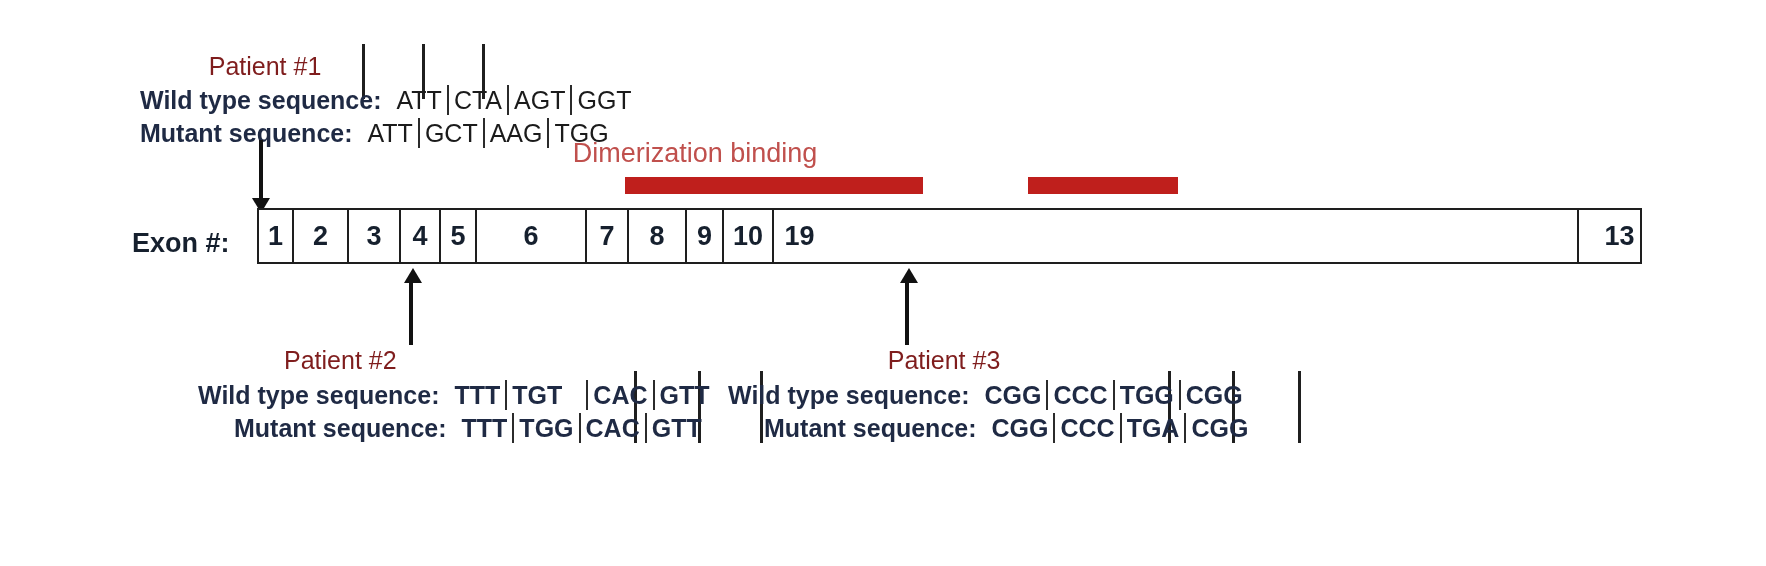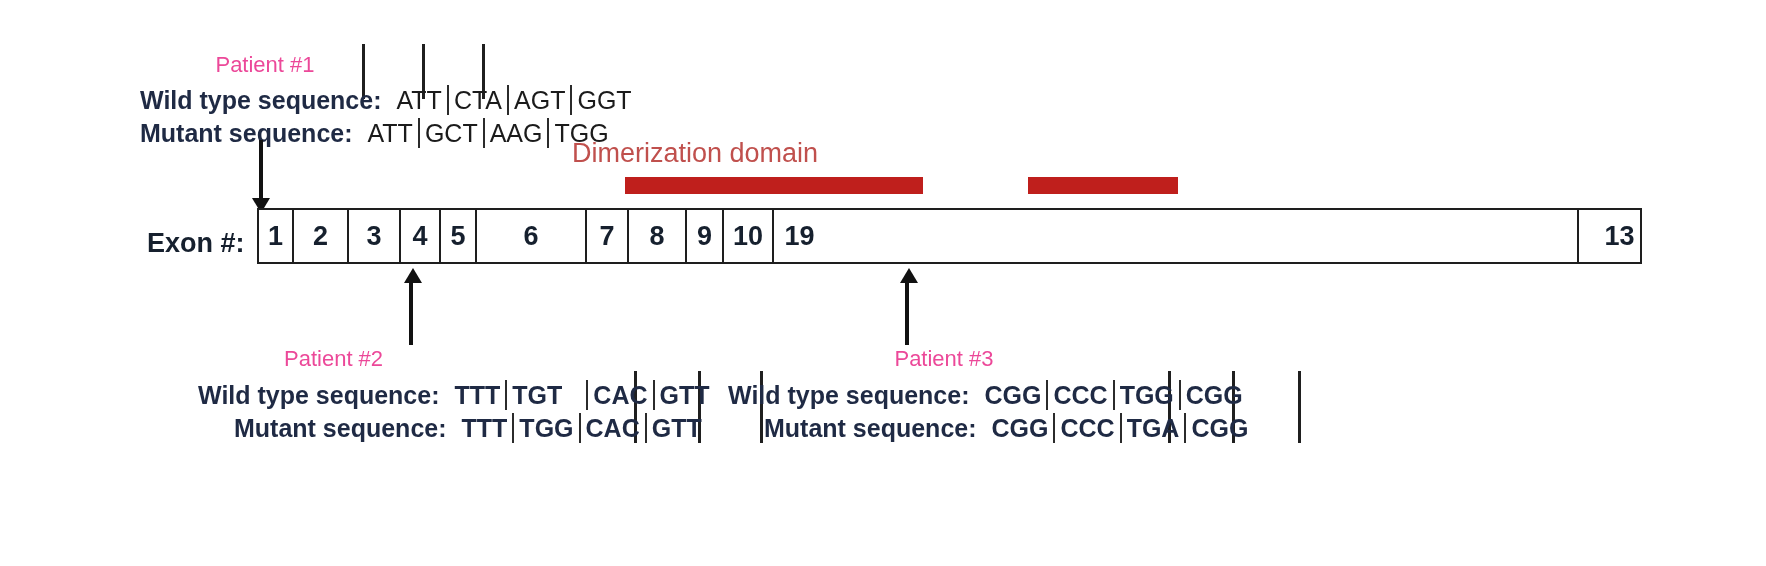--- a/index.html
+++ b/index.html
@@ -11,23 +11,23 @@
     position:relative;
     overflow:hidden;
   }
   #stage{position:absolute;left:0;top:0;width:1766px;height:566px;}
 
   
   .abs{position:absolute;}
 
   
   .patient-title{
-    font-size:22px;
+    font-size:25px;
     font-weight:400;
-    color:#ec4899;
+    color:#7f1d1d;
     white-space:nowrap;
   }
   .seq-row{
     display:flex;
     align-items:flex-start;
     white-space:nowrap;
     font-size:25px;
     line-height:30px;
   }
   .seq-label{
@@ -94,21 +94,20 @@
     font-weight:bold;
     color:#16202e;
   }
   .exon-cell + .exon-cell{border-left:2.5px solid #1e1e1e;}
   #exon-label{
     position:absolute;
     font-size:27px;
     font-weight:bold;
     color:#16202e;
     white-space:nowrap;
-    margin-left:15px;
   }
 
   
   .domain-bar{
     position:absolute;
     background:#bf1f1c;
     height:17px;
   }
   .domain-label{
     position:absolute;
@@ -148,21 +147,21 @@
         <span class="codon">GCT</span>
         <span class="codon">AAG</span>
         <span class="codon">TGG</span>
       </span>
     </div>
   </div>
 
   <div class="arrow-line" style="left:259px;top:140px;height:62px;"></div>
   <div class="arrow-head down" style="left:252px;top:198px;"></div>
 
-  <div class="domain-label" style="left:545px;top:138px;width:300px;">Dimerization domain</div>
+  <div class="domain-label" style="left:545px;top:138px;width:300px;">Dimerization binding</div>
   <div class="domain-bar" style="left:625px;top:177px;width:298px;"></div>
 
   <div class="domain-bar" style="left:1028px;top:177px;width:150px;"></div>
 
   <div id="exon-label" style="left:132px;top:228px;">Exon #:</div>
 
   <div id="exon-track" style="left:257px;top:208px;width:1385px;height:56px;">
 
     <div class="exon-cell" style="left:0px;width:33px;">1</div>
     <div class="exon-cell" style="left:33px;width:55px;">2</div>

